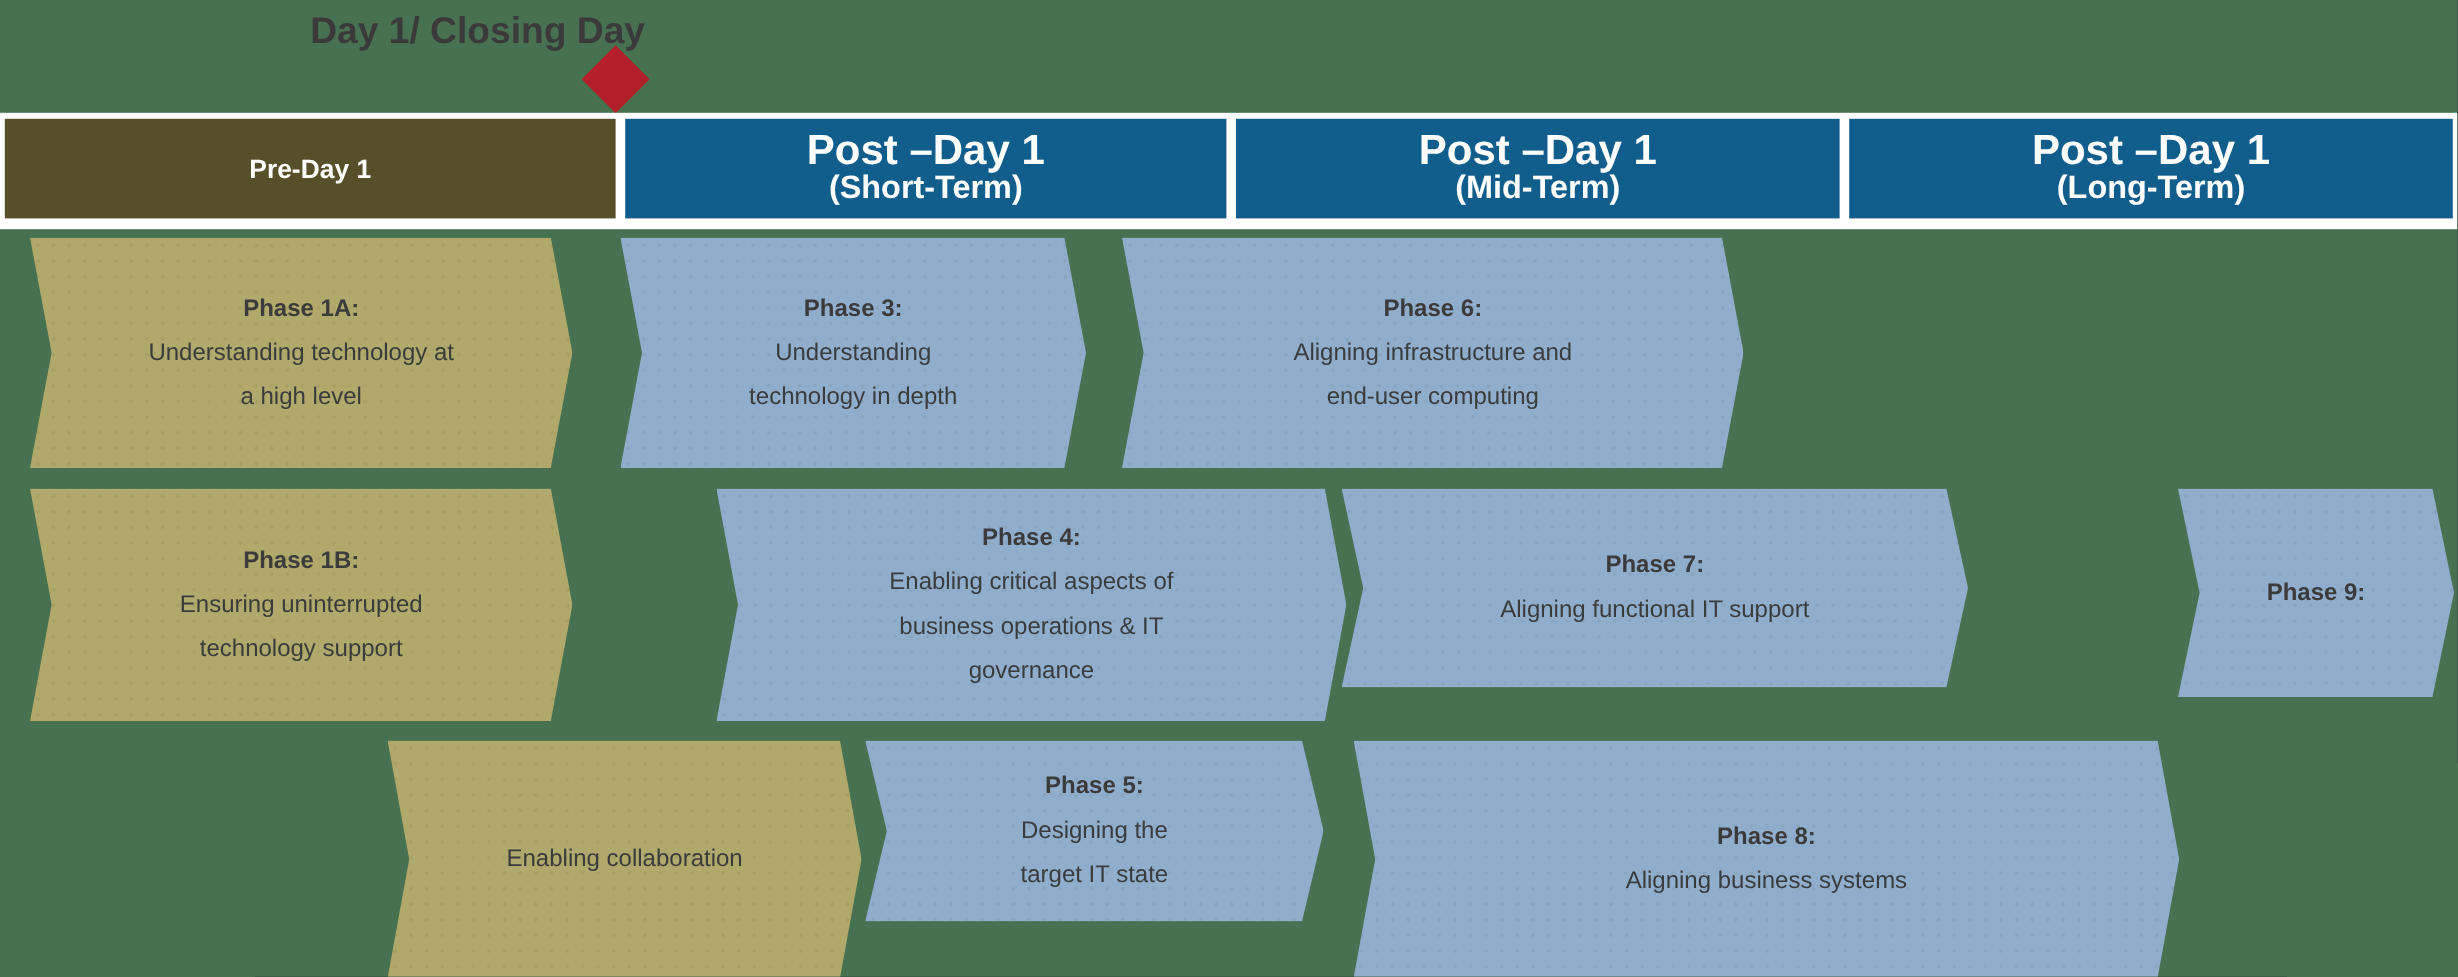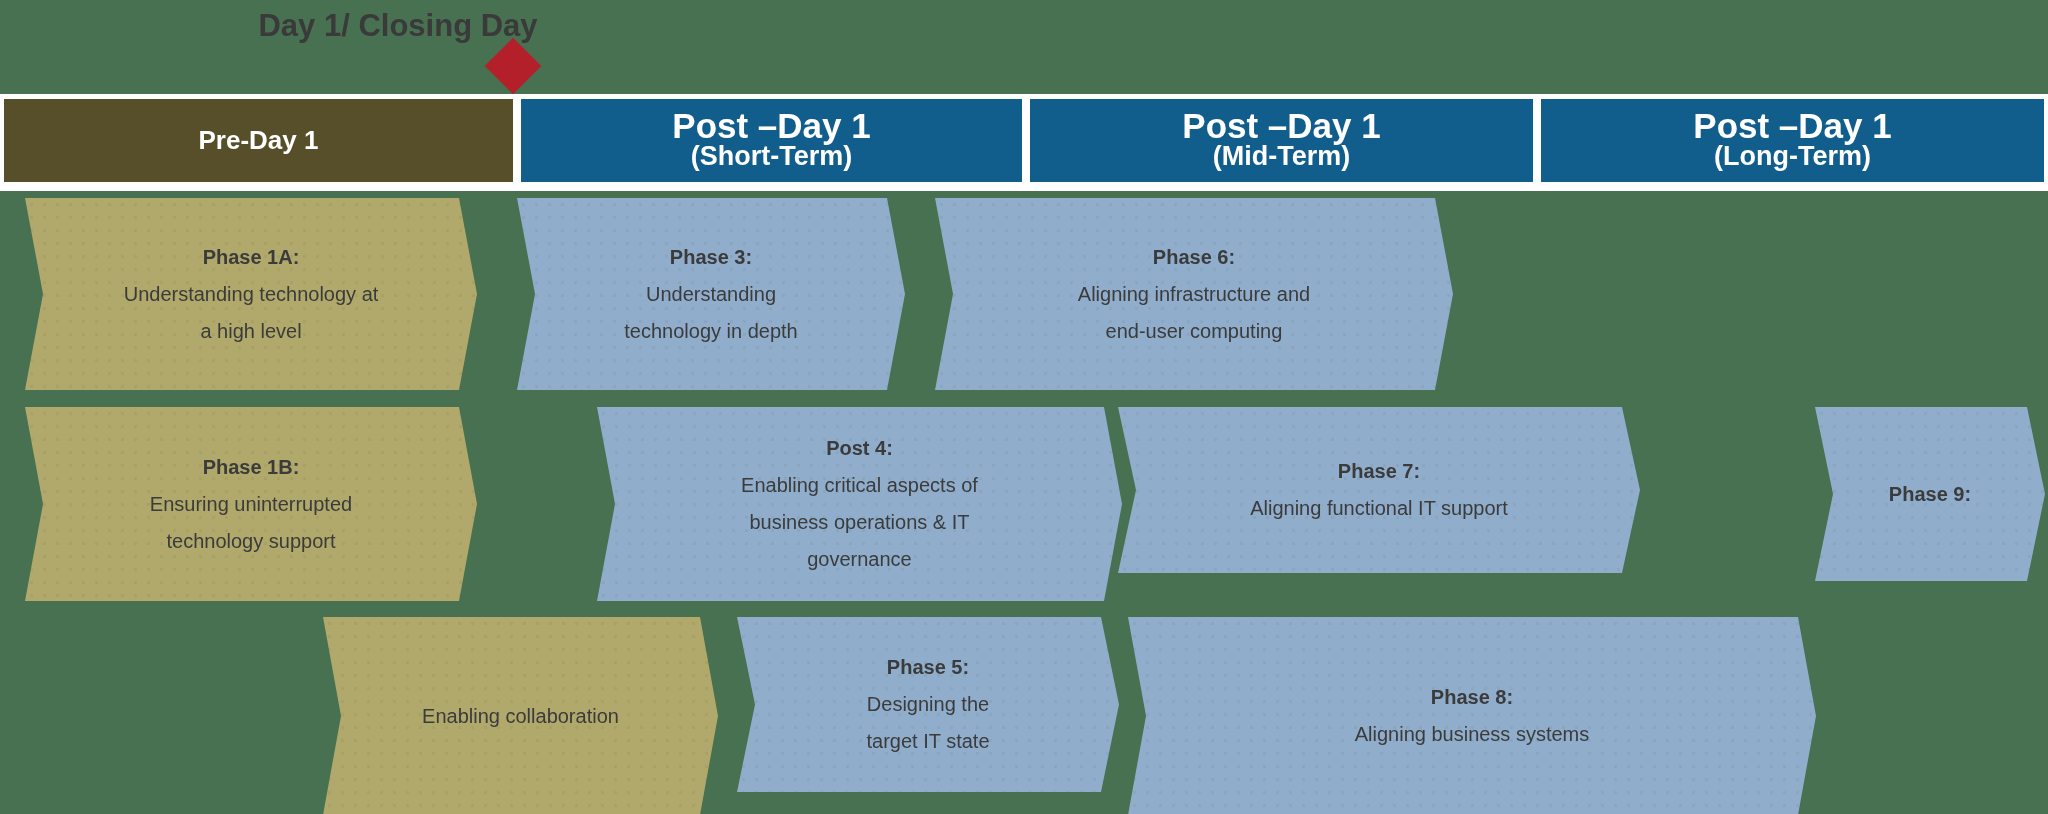--- a/index.html
+++ b/index.html
@@ -21,21 +21,21 @@
   .header-band{
     position:absolute;left:0;top:94px;width:2048px;height:97px;background:#ffffff;
   }
   .hseg{
     position:absolute;top:5px;height:83px;
     display:flex;flex-direction:column;align-items:center;justify-content:center;
     color:#ffffff;font-weight:bold;text-align:center;line-height:31px;
   }
   .hseg .hlabel{font-size:35px;}
   .hseg .hsub{font-size:27px;}
-  .hseg.first .hlabel{font-size:26px;}
+  .hseg.first .hlabel{font-size:22px;}
   .hseg.olive{background:#574f29;}
   .hseg.blue{background:#115e8c;}
   
   .chev{
     position:absolute;
     clip-path:polygon(0 0, calc(100% - 18px) 0, 100% 50%, calc(100% - 18px) 100%, 0 100%, 18px 50%);
     display:flex;align-items:center;justify-content:center;text-align:center;
     background-image:radial-gradient(circle, rgba(50,50,20,0.07) 1.5px, transparent 1.6px);
     background-size:13px 13px;
   }
@@ -96,21 +96,21 @@
 
   <div class="chev khaki" style="left: 25px; top: 407px; width: 452px; height: 194px; background-color: rgb(177, 169, 107);">
     <div class="chev-text">
       <div class="ttl">Phase 1B:</div>
       <div class="dsc">Ensuring uninterrupted
 technology support</div>
     </div>
   </div>
   <div class="chev bluegray" style="left: 597px; top: 407px; width: 525px; height: 194px; background-color: rgb(144, 174, 204);">
     <div class="chev-text">
-      <div class="ttl">Post 4:</div>
+      <div class="ttl">Phase 4:</div>
       <div class="dsc">Enabling critical aspects of
 business operations &amp; IT
 governance</div>
     </div>
   </div>
   <div class="chev bluegray" style="left: 1118px; top: 407px; width: 522px; height: 166px; background-color: rgb(144, 174, 204);">
     <div class="chev-text">
       <div class="ttl">Phase 7:</div>
       <div class="dsc">Aligning functional IT support</div>
     </div>
@@ -119,21 +119,21 @@
     <div class="chev-text" style="padding:0 20px;">
       <div class="ttl">Phase 9:</div>
     </div>
   </div>
 
   <div class="chev khaki" style="left: 323px; top: 617px; width: 395px; height: 198px; background-color: rgb(177, 169, 107);">
     <div class="chev-text">
       <div class="dsc">Enabling collaboration</div>
     </div>
   </div>
-  <div class="chev bluegray" style="left: 737px; top: 617px; width: 382px; height: 175px; background-color: rgb(144, 174, 204);">
+  <div class="chev bluegray" style="left: 721px; top: 617px; width: 382px; height: 151px; background-color: rgb(144, 174, 204);">
     <div class="chev-text">
       <div class="ttl">Phase 5:</div>
       <div class="dsc">Designing the
 target IT state</div>
     </div>
   </div>
   <div class="chev bluegray" style="left: 1128px; top: 617px; width: 688px; height: 198px; background-color: rgb(144, 174, 204);">
     <div class="chev-text">
       <div class="ttl">Phase 8:</div>
       <div class="dsc">Aligning business systems</div>

